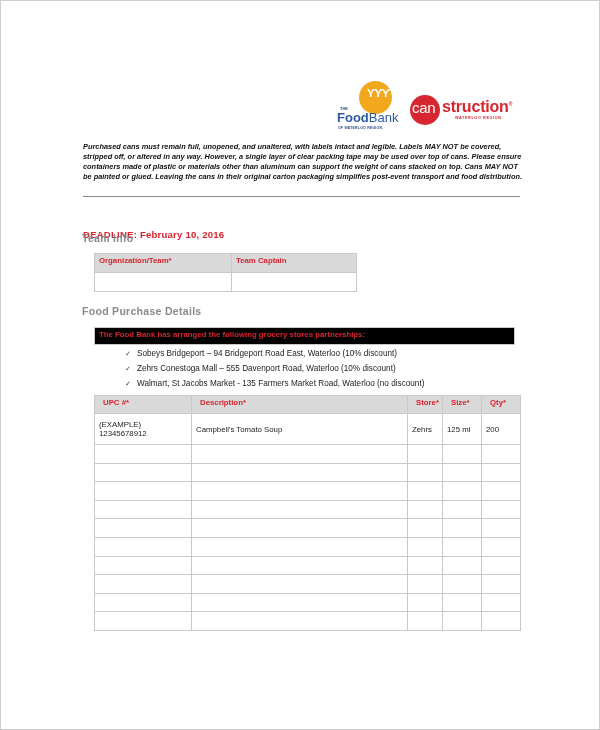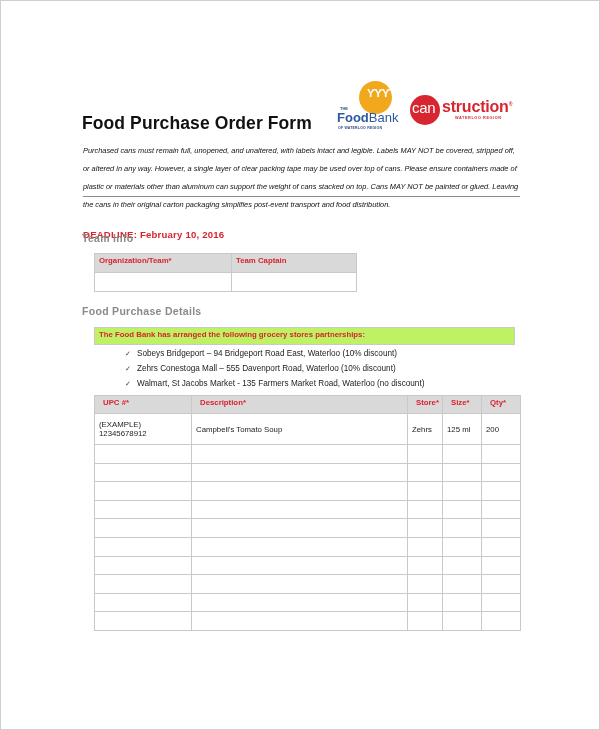--- a/index.html
+++ b/index.html
@@ -16,53 +16,52 @@
   .fb-name { position: absolute; left: 0; top: 29px; font-size: 13px; color: #2c5aa0; white-space: nowrap; }
   .fb-name b { font-weight: 700; margin-top: 44px; }
   .fb-sub { position: absolute; left: 1px; top: 45px; font-size: 3.5px; color: #2c4c86; white-space: nowrap; font-weight: 700; letter-spacing: 0.2px; }
 
   .logo-cs { position: absolute; left: 409px; top: 94px; width: 112px; height: 30px; }
   .cs-circle { position: absolute; left: 0; top: 0; width: 30px; height: 30px; border-radius: 50%; background: #d7262f; }
   .cs-can { position: absolute; left: 2px; top: 4px; color: #fff; font-weight: 400; font-size: 15px; letter-spacing: -0.3px; }
   .cs-struct { position: absolute; left: 32px; top: 3px; color: #d7262f; font-weight: 700; font-size: 16px; letter-spacing: -0.2px; }
   .cs-sub { position: absolute; left: 45px; top: 21px; color: #d7262f; font-size: 3.8px; letter-spacing: 0.6px; font-weight: 700; }
 
-  .notice { position: absolute; left: 82px; top: 141px; width: 440px; font-size: 7.4px; line-height: 18px; font-weight: 400; font-style: italic; color: #111; }
+  .notice { position: absolute; left: 82px; top: 141px; width: 440px; font-size: 7.4px; line-height: 10px; font-weight: 700; font-style: italic; color: #111; }
   .notice-rule { position: absolute; left: 82px; top: 195px; width: 437px; height: 1px; background: #8a8a8a; }
 
   .deadline { position: absolute; left: 82px; top: 208px; font-size: 9.6px; font-weight: 700; color: #d9232e; letter-spacing: 0.2px; margin-top: 20px; }
   .section { position: absolute; left: 81px; font-size: 10.5px; font-weight: 700; color: #8a8a8a; letter-spacing: 0.3px; }
 
   table { border-collapse: collapse; position: absolute; table-layout: fixed; }
   td, th { border: 1px solid #c9c9c9; text-align: left; vertical-align: top; }
   th { background: #d9d9d9; color: #d9232e; font-size: 7.8px; font-weight: 700; padding: 2px 4px 0 4px; }
   td { font-size: 7.8px; color: #222; padding: 2px 4px; }
 
   .team-table { left: 93px; top: 252px; width: 262px; padding-left: 8px; }
   .team-table th { height: 19px; }
   .team-table td { height: 19px; }
 
-  .partner-bar { position: absolute; left: 93px; top: 326px; width: 421px; height: 18px; background: #bef264; border: 1px solid #c9c9c9; }
+  .partner-bar { position: absolute; left: 93px; top: 326px; width: 421px; height: 18px; background: #000000; border: 1px solid #c9c9c9; }
   .partner-bar span { position: absolute; left: 4px; top: 2px; font-size: 7.8px; font-weight: 700; color: #d9232e; }
 
   .stores { position: absolute; left: 124px; top: 348px; list-style: none; }
   .stores li { height: 15.2px; font-size: 8.2px; color: #222; white-space: nowrap; }
   .stores .check { display: inline-block; width: 12px; color: #444; font-size: 7px; }
 
   .items-table { left: 93px; top: 394px; width: 426px; }
   .items-table th { height: 18px; padding-left: 8px; }
   .items-table td { height: 18.6px; }
   .items-table tr.example td { height: 31px; vertical-align: middle; }
 </style>
 </head>
 <body>
 
 <div class="page">
 
-  <div class="title">Food Purchase Order Form</div>
 
   <div class="logo-fb">
     <div class="fb-circle"></div>
     <div class="fb-fig">ϒϒϒ</div>
     <div class="fb-the">THE</div>
     <div class="fb-name"><b>Food</b><span>Bank</span></div>
     <div class="fb-sub">OF WATERLOO REGION</div>
   </div>
 
   <div class="logo-cs">

